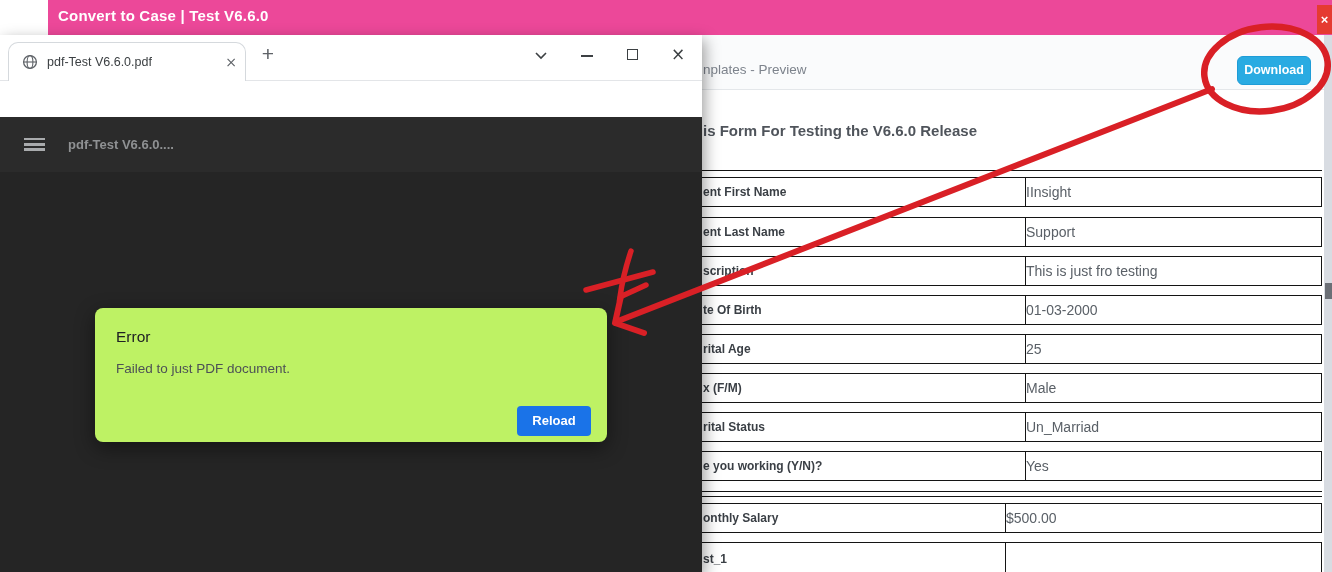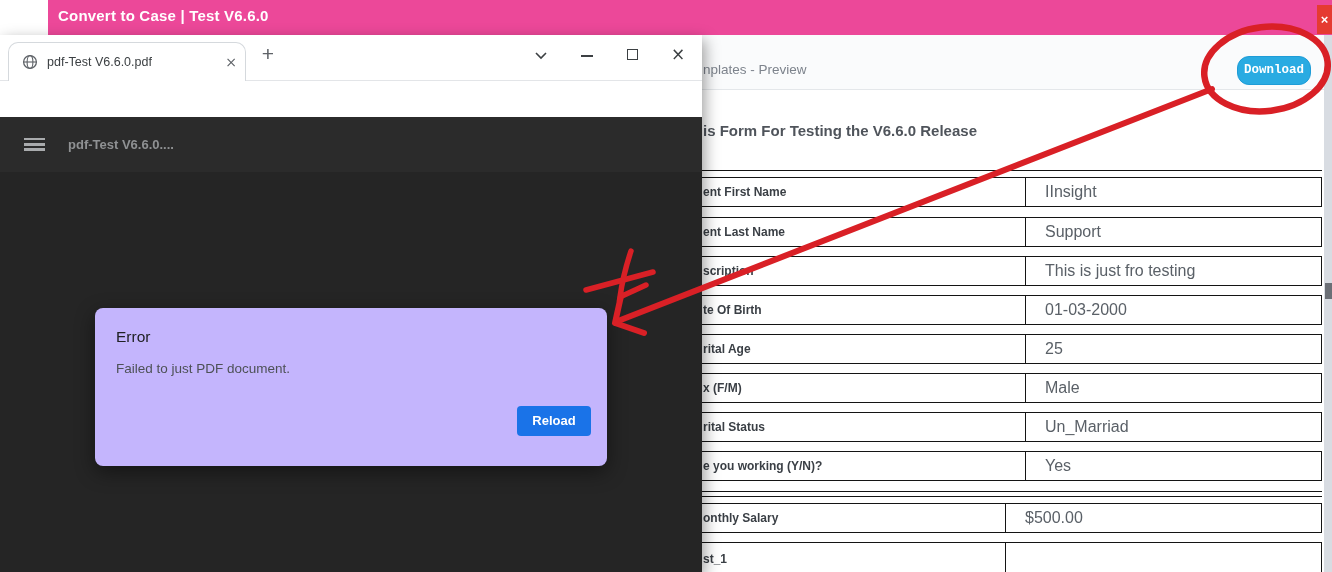--- a/index.html
+++ b/index.html
@@ -8,35 +8,35 @@
           font-family:"Liberation Sans",sans-serif;background:#ffffff;}
   .abs{position:absolute;}
   .ico{font-family:"DejaVu Sans",sans-serif;}
 
   
   #appbar{left:0;top:0;width:1332px;height:35px;background:#ec4899;margin-left:48px;}
   #appbar .title{left:10px;top:7px;color:#fff;font-weight:bold;font-size:15px;letter-spacing:.2px;}
   #page-header{left:0;top:35px;width:1332px;height:55px;background:#fafbfc;border-bottom:1px solid #e4e7ea;}
   #breadcrumb{left:703px;top:62px;font-size:13.5px;color:#7d838c;}
   #download-btn{left:1237px;top:56px;width:74px;height:29px;background:#29abe2;border:1px solid #1e9cd7;
-                border-radius:12px;color:#fff;font-weight:bold;font-size:12.5px;text-align:center;line-height:27px;cursor:pointer;font-family:Liberation Mono, monospace;}
+                border-radius:6px;color:#fff;font-weight:bold;font-size:12.5px;text-align:center;line-height:27px;cursor:pointer;}
   #corner-close{left:1317px;top:5px;width:15px;height:29px;background:#e53b31;color:#fff;font-weight:bold;
                 font-size:13px;text-align:center;line-height:29px;}
   #form-title{left:703px;top:122px;font-size:15px;font-weight:bold;color:#4f545b;}
   #page-scrollbar{left:1324px;top:35px;width:8px;height:537px;background:#d8dce2;}
   #page-scroll-thumb{left:1325px;top:283px;width:7px;height:16px;background:#6b6f76;}
 
   .hline{left:700px;width:622px;height:1px;background:#141414;}
   #rule-top{top:170px;}
   #rule-mid{left:700px;width:622px;top:491px;height:6px;background:#fff;border-top:1px solid #141414;border-bottom:1px solid #141414;}
 
   .trow{left:700px;width:622px;height:30px;background:#fff;border-top:1px solid #141414;border-bottom:1px solid #141414;
         border-right:1px solid #141414;display:flex;align-items:center;}
   .trow .tlabel{font-size:12px;font-weight:bold;color:#3a3f45;padding-left:3px;white-space:nowrap;overflow:hidden;}
-  .trow .tvalue{font-size:16px;color:#5a6067;border-left:1px solid #141414;padding-left:19px;
+  .trow .tvalue{font-size:14px;color:#5a6067;border-left:1px solid #141414;padding-left:0;
                 height:100%;display:flex;align-items:center;flex:1;white-space:nowrap;}
   .split-a .tlabel{width:325px;}
   .split-b .tlabel{width:305px;}
   .r0{top:177px}.r1{top:217px}.r2{top:256px}.r3{top:295px}.r4{top:334px}
   .r5{top:373px}.r6{top:412px}.r7{top:451px}.r8{top:503px}.r9{top:542px;height:34px;}
 
   
   #browser{left:0;top:35px;width:702px;height:537px;background:#fff;box-shadow:3px 5px 14px rgba(0,0,0,.38);}
   #tabstrip{left:0;top:0;width:702px;height:46px;background:#fff;}
   #tabstrip-divider{left:0;top:45px;width:702px;height:1px;background:#e3e5e8;}
@@ -77,21 +77,21 @@
           font-size:13px;font-weight:bold;text-align:center;line-height:26px;}
   #kebab{left:673px;top:50px;font-size:15px;color:#5f6368;width:14px;text-align:center;line-height:25px;}
 
   #pdf-header{left:0;top:82px;width:702px;height:55px;background:#2b2b2b;}
   #hamburger{left:24px;top:103px;width:21px;height:13px;cursor:pointer;}
   #hamburger .hb{position:absolute;left:0;width:21px;height:2.4px;background:#a9abad;}
   #hamburger .hb:nth-child(1){top:0}#hamburger .hb:nth-child(2){top:5.2px}#hamburger .hb:nth-child(3){top:10.4px}
   #pdf-doc-title{left:68px;top:102px;font-size:13px;font-weight:bold;color:#8f9193;}
   #pdf-body{left:0;top:137px;width:702px;height:400px;background:#252525;}
 
-  #error-dialog{left:95px;top:273px;width:512px;height:158px;background:#c4b5fd;border-radius:8px;
+  #error-dialog{left:95px;top:273px;width:512px;height:134px;background:#bef264;border-radius:8px;
                 box-shadow:0 6px 20px rgba(0,0,0,.45);z-index:3;}
   #dlg-title{left:21px;top:20px;font-size:15.5px;color:#202124;}
   #dlg-msg{left:21px;top:53px;font-size:13.5px;color:#4d5156;}
   #reload-btn{left:422px;top:98px;width:74px;height:30px;background:#1a73e8;border-radius:4px;color:#fff;
               font-weight:bold;font-size:13px;text-align:center;line-height:30px;cursor:pointer;}
 
   
   #annotations{left:0;top:0;width:1332px;height:572px;z-index:5;pointer-events:none;}
 </style>
 </head>

